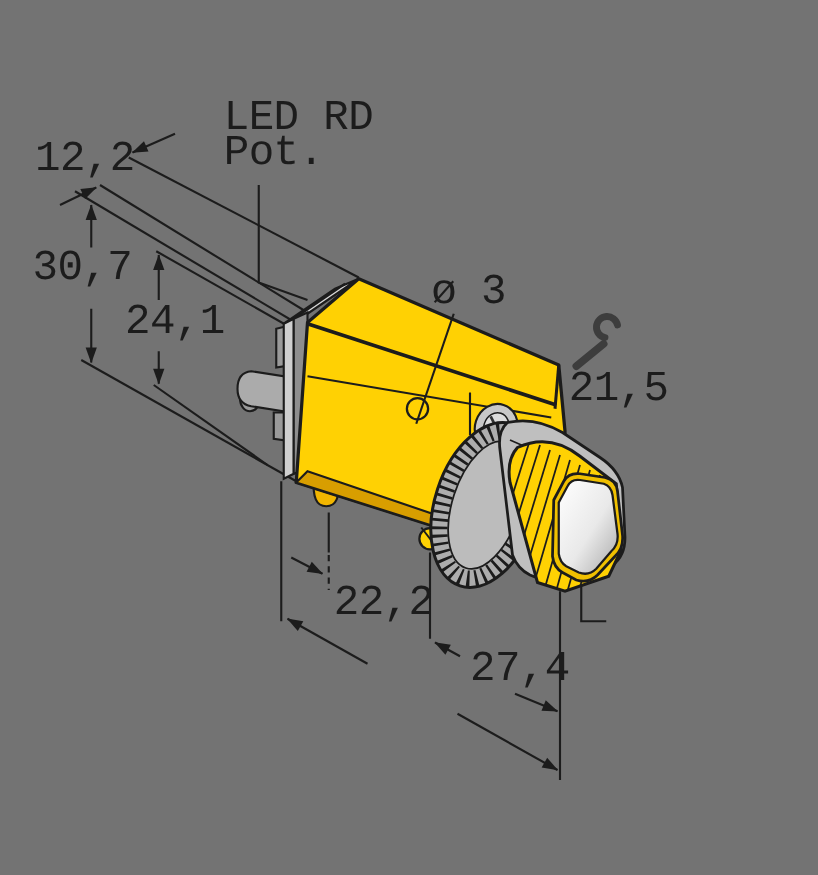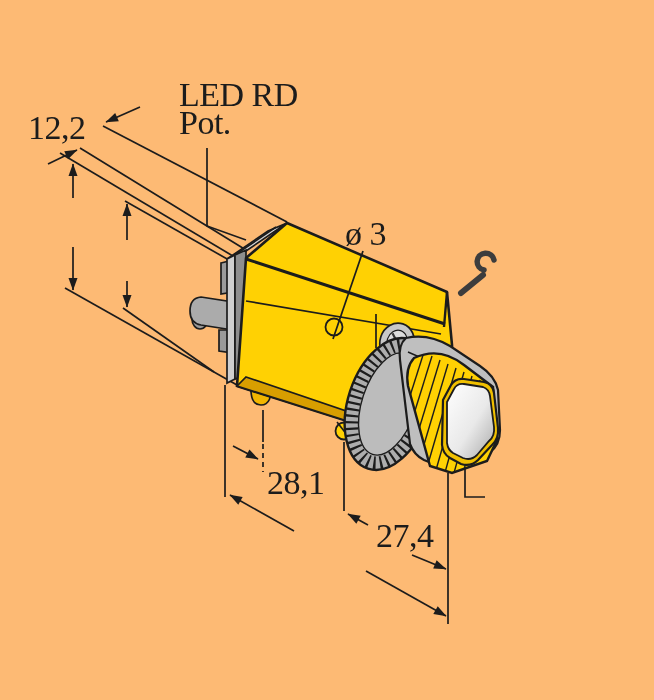--- a/index.html
+++ b/index.html
@@ -1,18 +1,18 @@
 <!DOCTYPE html>
 <html><head>
 <meta charset="utf-8">
 <style>
   html,body{margin:0;padding:0;background:#ffffff;}
   .stage{
-    position:relative;width:654px;height:700px;background:#fdba74;
-    font-family:Liberation Serif, serif;overflow:hidden;
+    position:relative;width:654px;height:700px;background:#737373;
+    font-family:Liberation Mono, monospace;overflow:hidden;
   }
   .stage svg{position:absolute;left:0;top:0;}
   .lbl{
     position:absolute;font-size:34px;line-height:1.0;color:#1c1c1c;
     white-space:nowrap;letter-spacing:-0.5px;
   }
 </style>
 </head>
 <body>
 
@@ -144,19 +144,22 @@
     <path d="M465,469 L465,497 L485,497"></path>
   </g>
 
   <g stroke="#3d3d3d" fill="none" stroke-linecap="round">
     <line x1="461" y1="293" x2="483" y2="275" stroke-width="6"></line>
     <path d="M494,260 A8.5,8.5 0 1 0 484,270" stroke-width="5.5"></path>
   </g>
 </svg>
 
 <div class="lbl" style="left:28px;top:111px">12,2</div>
+<div class="lbl" style="left:26px;top:198px">30,7</div>
+<div class="lbl" style="left:100px;top:241px">24,1</div>
 <div class="lbl" style="left:179px;top:78px">LED RD</div>
 <div class="lbl" style="left:179px;top:106px">Pot.</div>
 <div class="lbl" style="left:345px;top:217px">ø 3</div>
-<div class="lbl" style="left:267px;top:466px">28,1</div>
+<div class="lbl" style="left:455px;top:295px">21,5</div>
+<div class="lbl" style="left:267px;top:466px">22,2</div>
 <div class="lbl" style="left:376px;top:519px">27,4</div>
 
 </div>
 
 </body></html>

